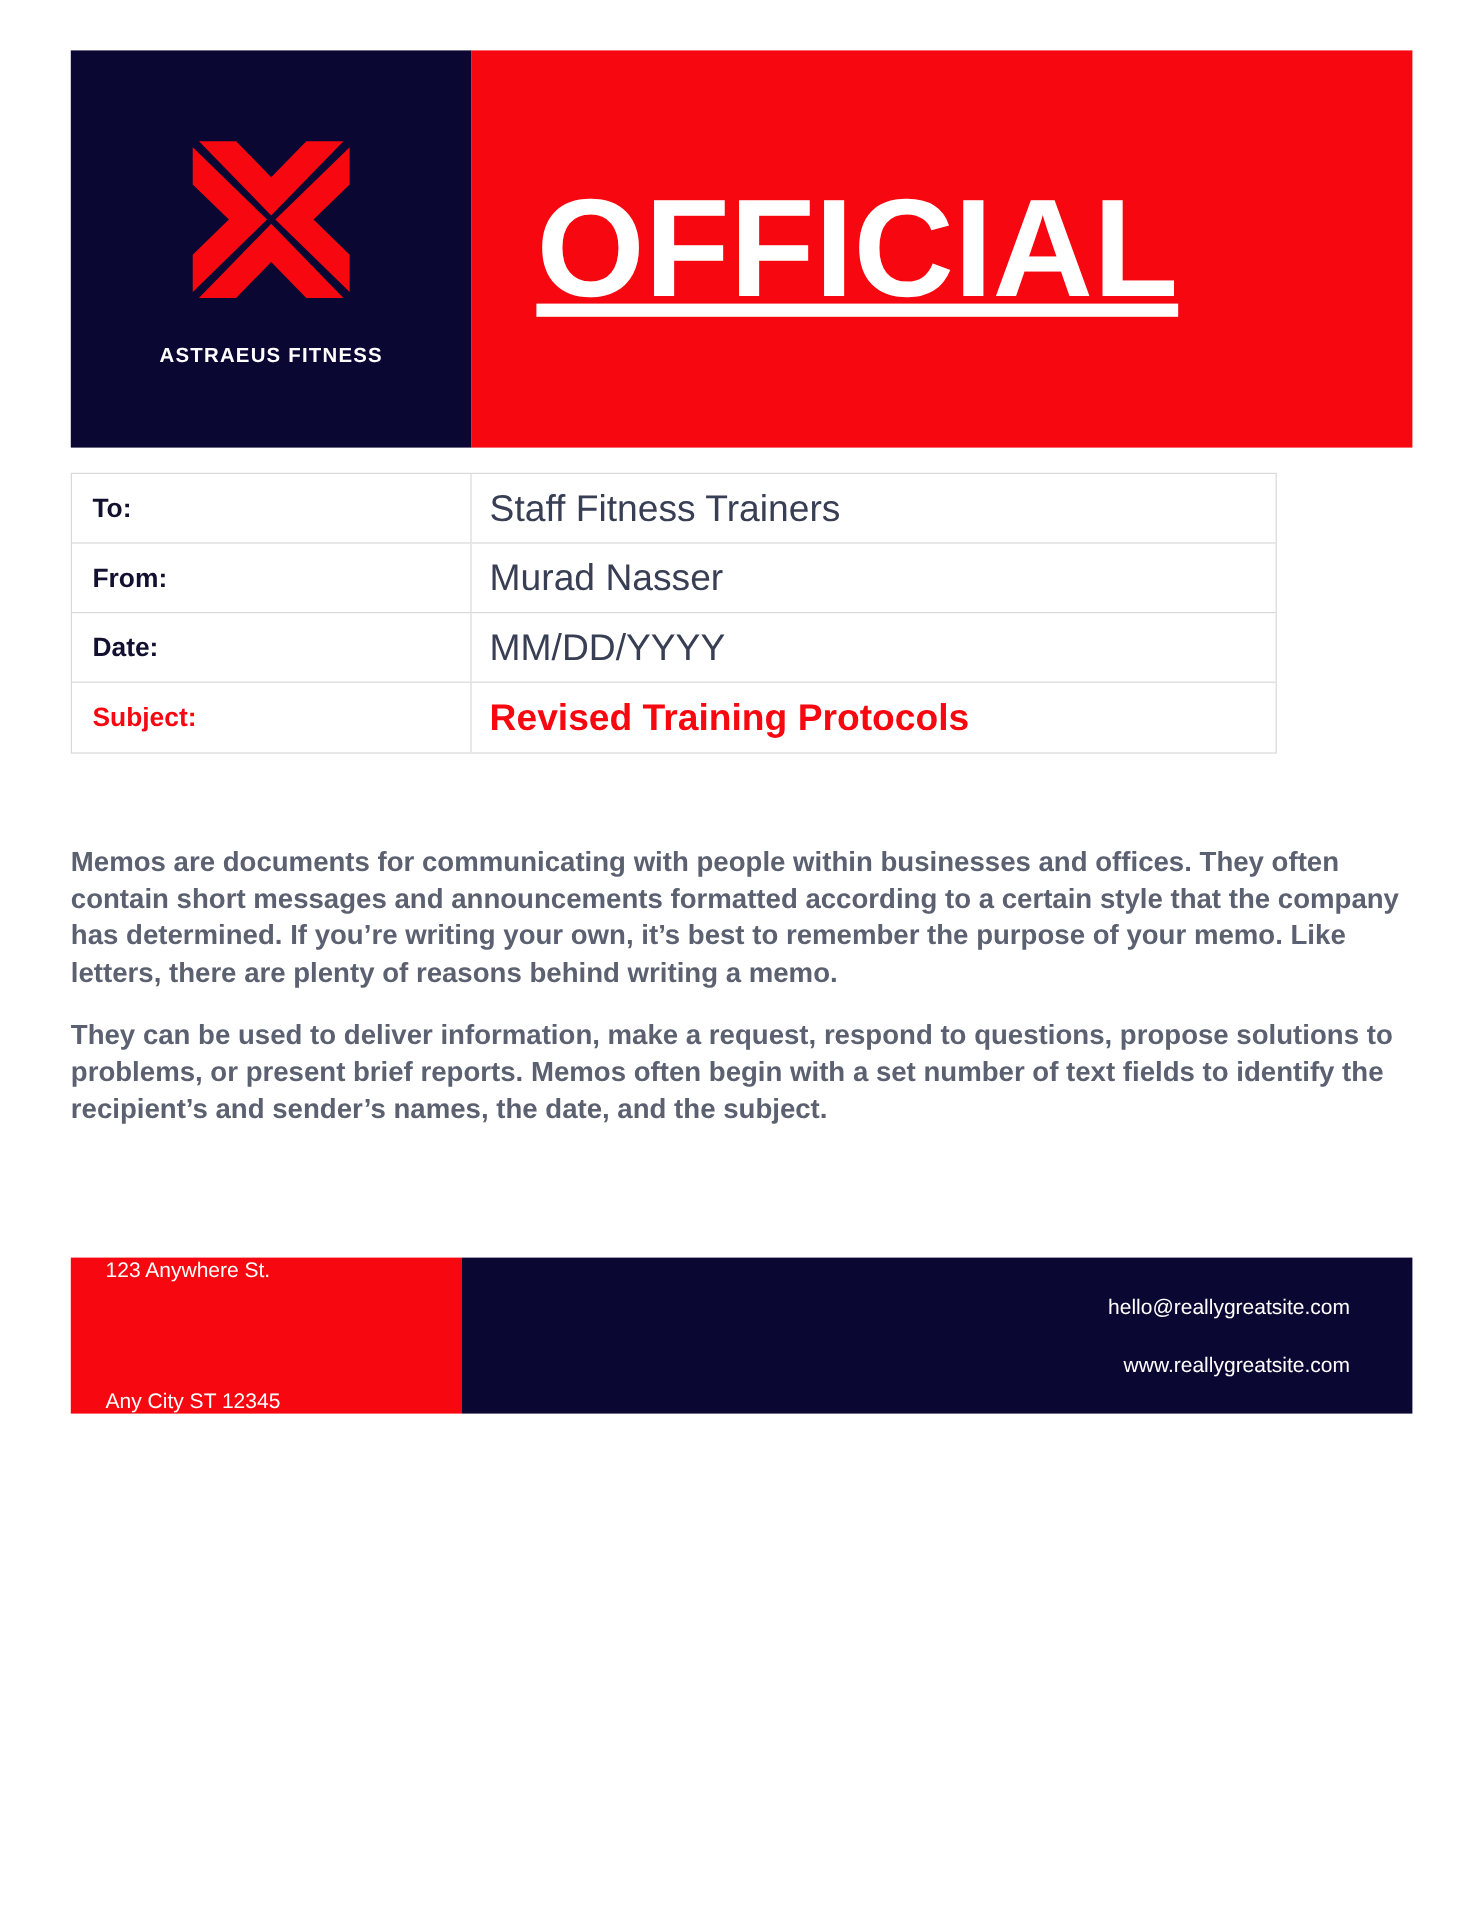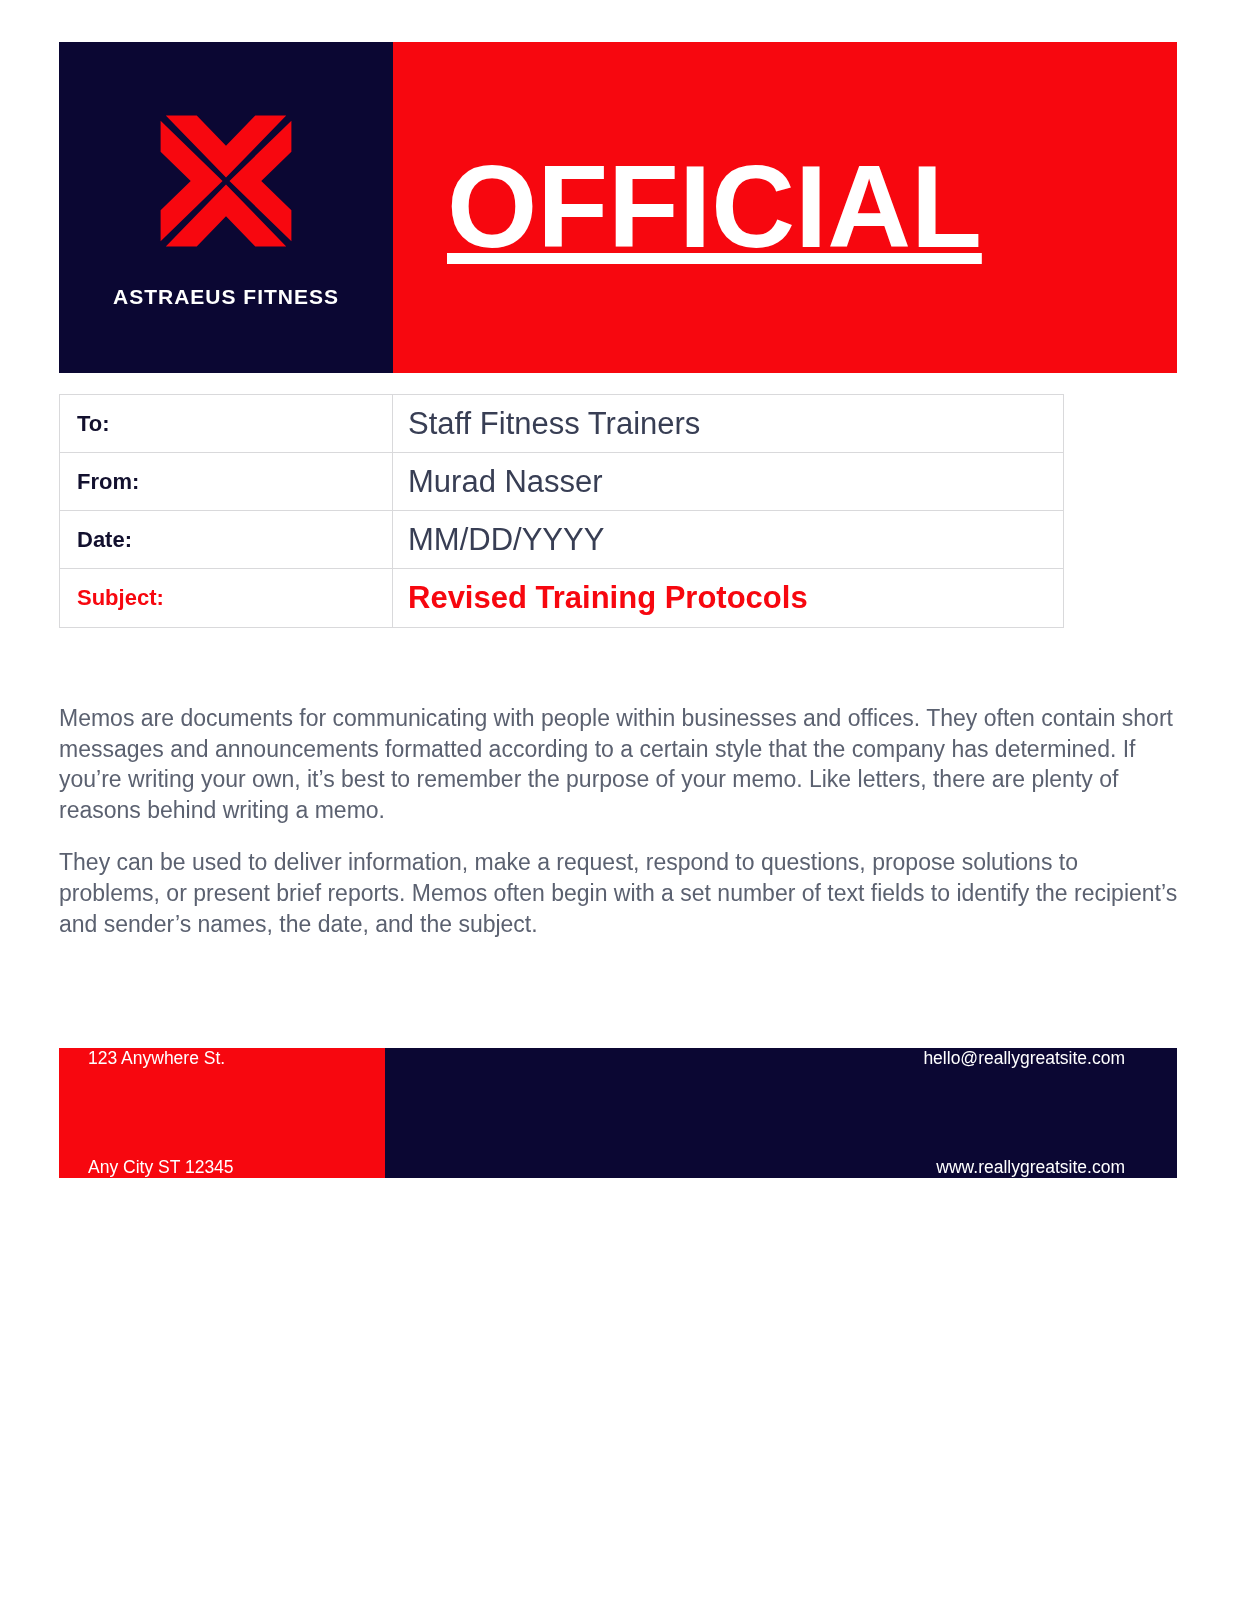--- a/index.html
+++ b/index.html
@@ -19,21 +19,21 @@
   }
   .hdr-brand {
     width: 334px; background: #0b0733;
     display: flex; flex-direction: column;
     align-items: center; justify-content: center;
   }
   .logo-svg { width: 148px; height: 148px; display: block; }
   .logo-svg polygon { fill: #f7070f; }
   .brand-name {
     margin-top: 30px;
-    color: #ffffff; font-size: 21px; font-weight: 700;
+    color: #ffffff; font-size: 17px; font-weight: 700;
     letter-spacing: 1px; white-space: nowrap;
   }
   .hdr-title {
     flex: 1; background: #f7070f;
     display: flex; flex-direction: column; justify-content: center;
     padding-left: 54px;
     color: #ffffff; font-size: 116px; font-weight: 700;
     line-height: 1.03; letter-spacing: 0; text-decoration: underline;
   }
 
@@ -55,38 +55,38 @@
     flex: 1; display: flex; align-items: center; padding-left: 15px;
     font-size: 31px; font-weight: 400; color: #383e54;
   }
   .meta-row.highlight .cell-label,
   .meta-row.highlight .cell-value { color: #f7070f; font-weight: 700; }
 
   
   .body-text {
     position: absolute; left: 59px; top: 703px;
     width: 1120px;
-    font-size: 23px; line-height: 30.6px; color: #5b6170;
+    font-size: 23px; line-height: 30.6px; color: #5b6170; font-weight: bold;
   }
   .body-text p + p { margin-top: 22px; }
 
   
   .ftr {
     position: absolute; left: 59px; top: 1048px;
     width: 1118px; height: 130px;
     display: flex; color: #ffffff; font-size: 17.5px;
   }
   .ftr-left {
     width: 326px; background: #f7070f;
     display: flex; flex-direction: column; justify-content: space-between;
     gap: 27px; padding-left: 29px;
   }
   .ftr-right {
     flex: 1; background: #0b0733;
-    display: flex; flex-direction: column; justify-content: space-between;
+    display: flex; flex-direction: column; justify-content: center;
     align-items: flex-end; gap: 27px; padding-right: 52px;
   }
 </style>
 </head>
 <body>
 
 <div class="page">
 
   <header class="hdr">
     <div class="hdr-brand">

